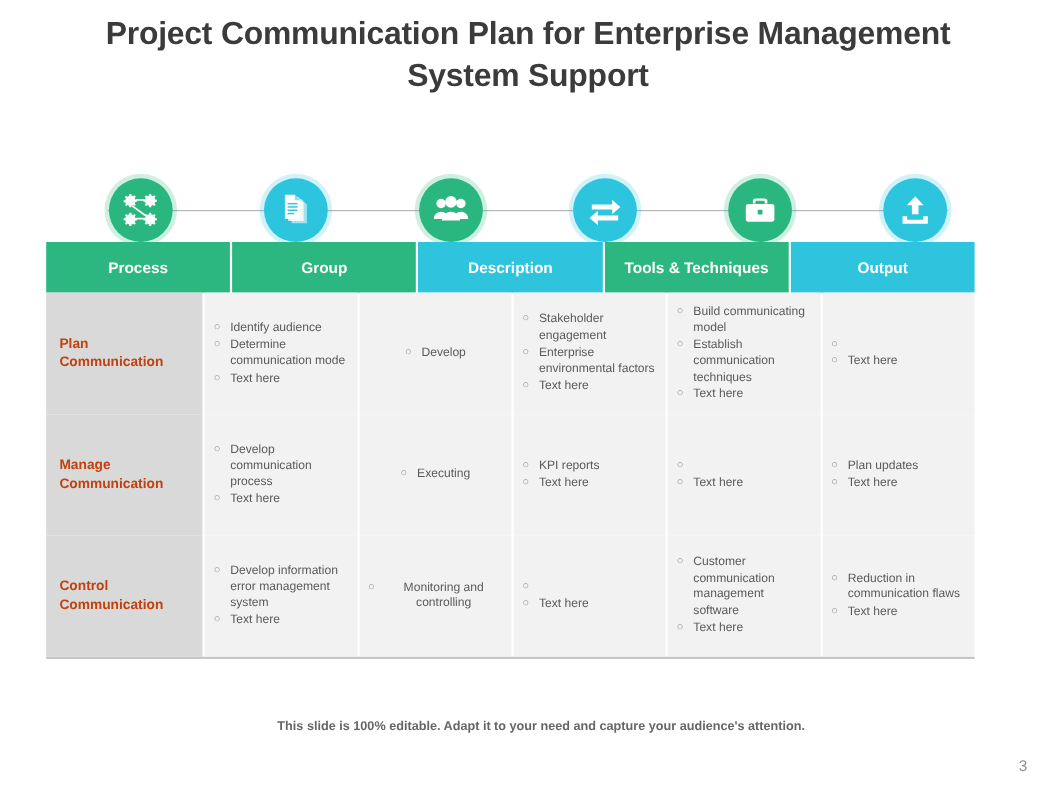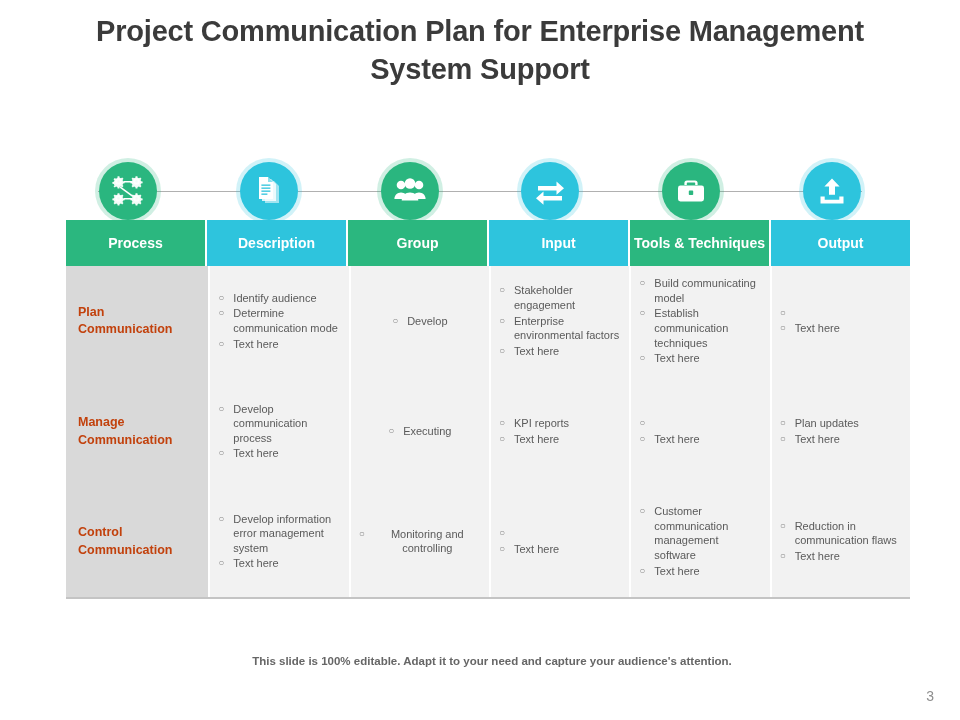--- a/index.html
+++ b/index.html
@@ -99,21 +99,21 @@
   .icon-circle.green::before { background: #2bb77f; }
   .icon-circle.blue  { background: #2ec4dd; }
   .icon-circle.blue::before  { background: #2ec4dd; }
 
   .icon-circle svg { position: relative; z-index: 2; display: block; }
 
   
   .table {
     position: absolute;
     top: 220px;
-    left: 66px;
+    left: 42px;
     width: 844px;
   }
 
   .thead {
     display: flex;
     gap: 2px;
     height: 46px;
   }
 
   .th {
@@ -296,23 +296,22 @@
         </div>
       </div>
 
     </div>
   </div>
 
   <div class="table">
 
     <div class="thead">
       <div class="th green">Process</div>
+      <div class="th green">Group</div>
       <div class="th blue">Description</div>
-      <div class="th green">Group</div>
-      <div class="th blue">Input</div>
       <div class="th green">Tools &amp; Techniques</div>
       <div class="th blue">Output</div>
     </div>
 
     <div class="tbody">
 
       <div class="trow">
         <div class="td process-cell">
           <div class="process-label">Plan Communication</div>
         </div>

